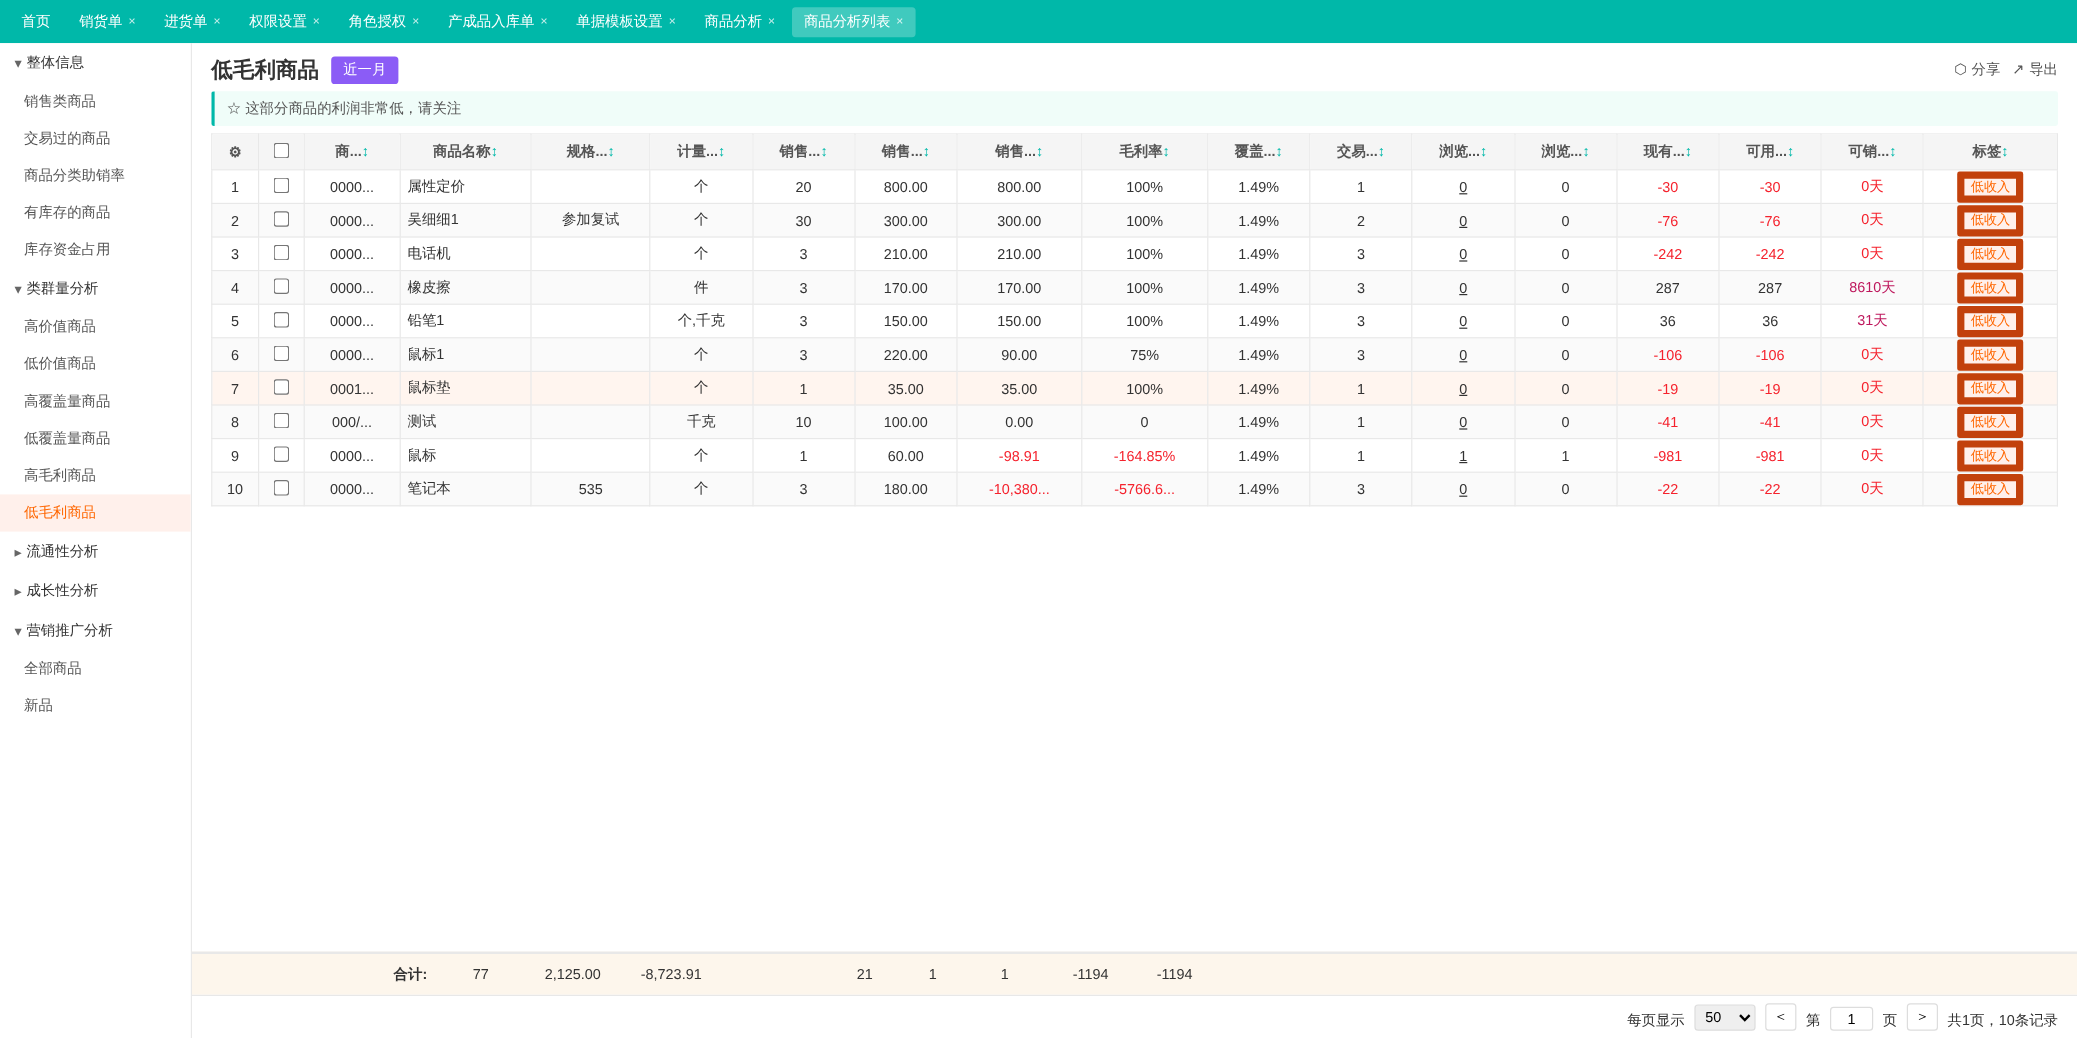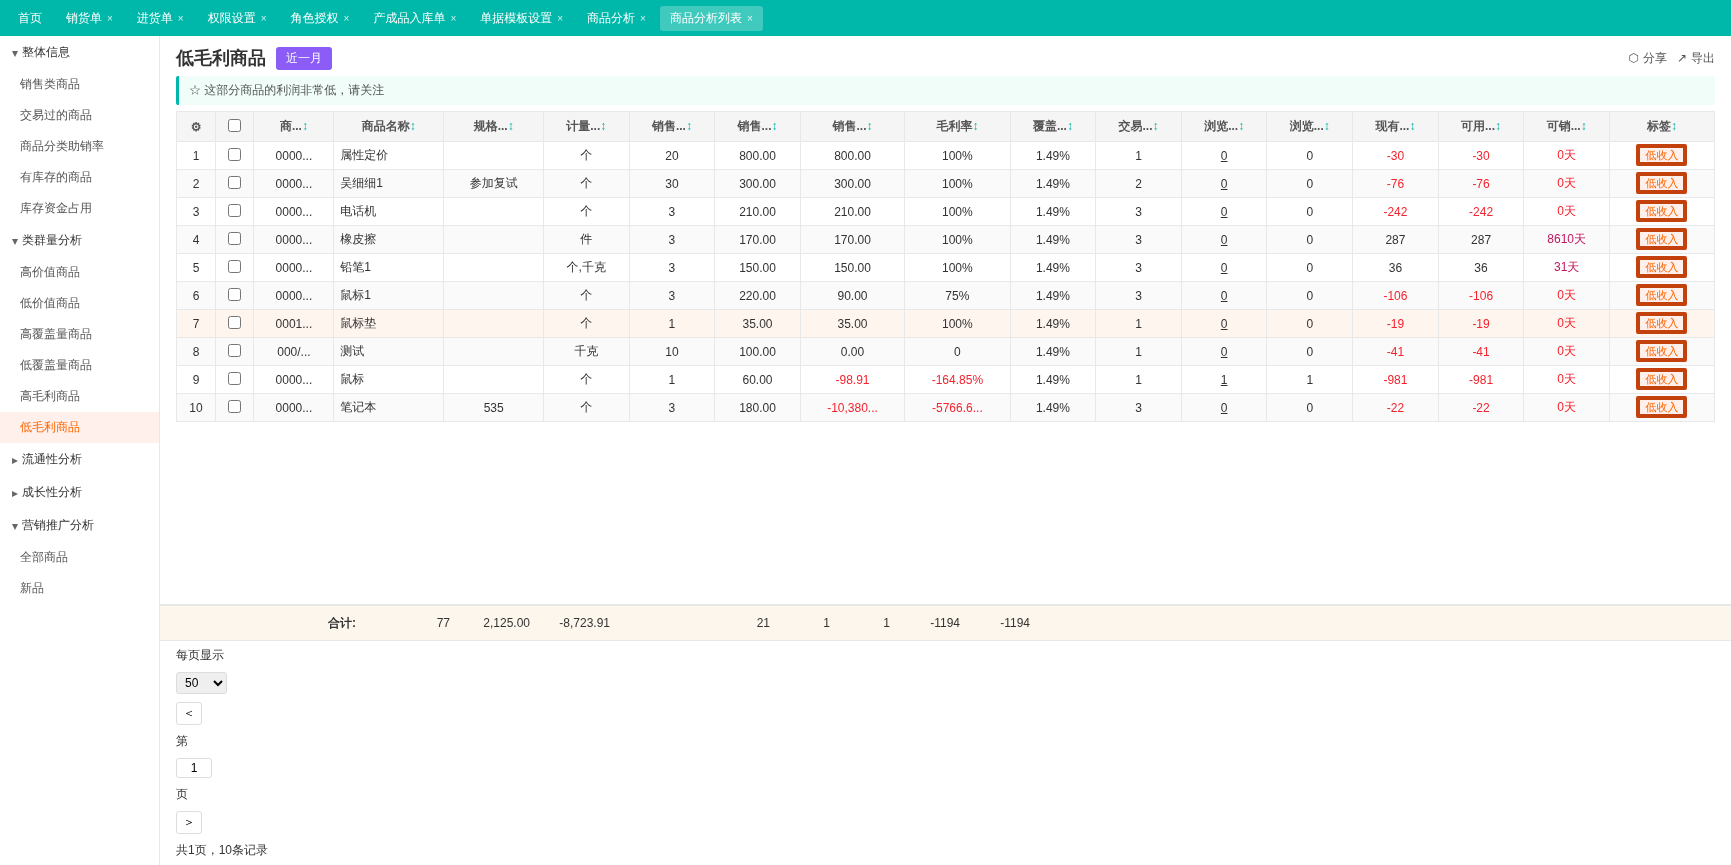--- a/index.html
+++ b/index.html
@@ -145,21 +145,21 @@
       padding: 5px 4px;
       text-align: center;
       white-space: nowrap;
     }
     tbody tr:nth-child(odd) { background: #fff; }
     tbody tr:nth-child(even) { background: #fafafa; }
     tbody tr.highlighted { background: #fff5ef; }
     .tag-low-income {
       background: #fff0eb;
       color: #ff6600;
-      border: 4px solid #c2410c;
+      border: 6px solid #c2410c;
       border-radius: 2px;
       padding: 1px 5px;
       font-size: 11px;
     }
     .red-text { color: #f5222d; text-align: center; }
     .orange-text { color: #be185d; }
     .link-underline { text-decoration: underline; color: #333; cursor: pointer; }
 
     
     .table-footer {
@@ -176,36 +176,35 @@
       font-weight: bold;
       width: 200px;
       text-align: right;
       padding-right: 20px;
     }
     .footer-cells {
       display: flex;
       flex: 1;
     }
     .footer-cell {
-      text-align: right;
+      text-align: left;
       padding: 4px 2px;
     }
 
     
     .pagination-bar {
       display: flex;
-      align-items: flex-start;
+      align-items: flex-end;
       justify-content: flex-end;
       padding: 6px 16px;
       gap: 8px;
       border-top: 1px solid #e8e8e8;
       background: #fff;
       font-size: 12px;
       flex-shrink: 0;
-      flex-direction: column;
     }
     .pagination-bar select {
       border: 1px solid #ddd;
       border-radius: 3px;
       padding: 2px 4px;
       font-size: 12px;
     }
     .page-btn {
       border: 1px solid #ddd;
       background: #fff;

